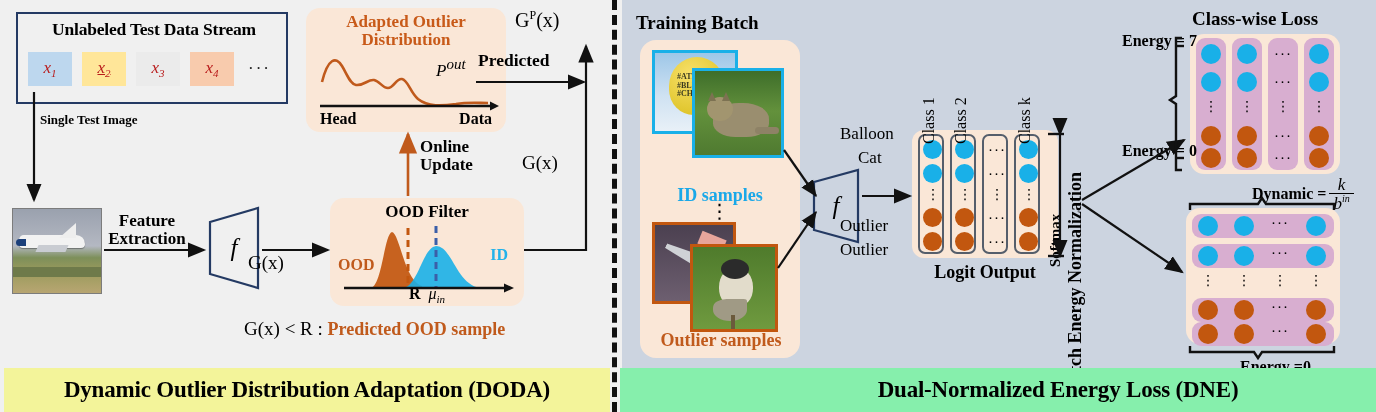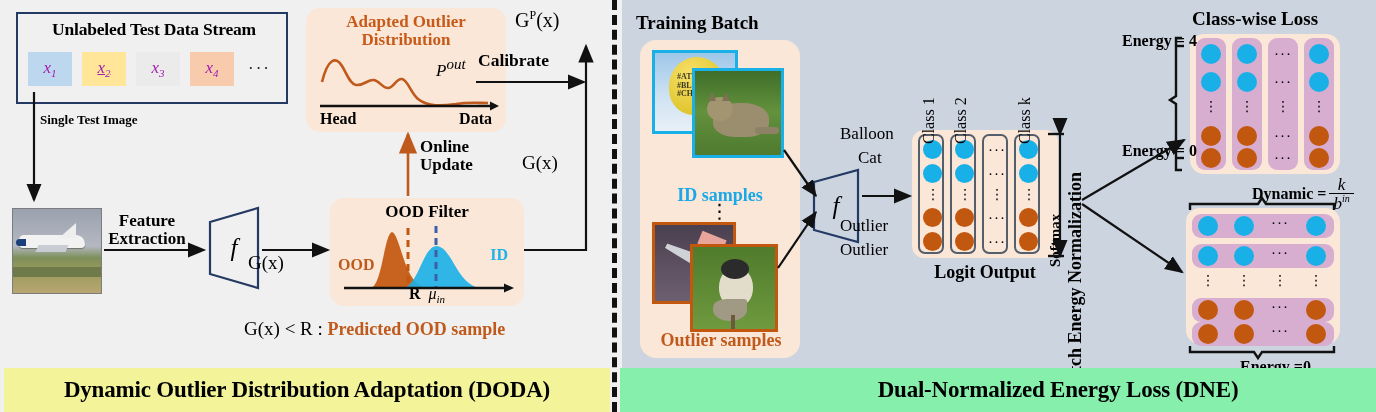--- a/index.html
+++ b/index.html
@@ -20,21 +20,21 @@
 
   
   .stream-box {
     position:absolute; left:16px; top:12px; width:272px; height:92px;
     border:2px solid #243a63; background:#f0f0f0;
   }
   .stream-title { position:absolute; left:0; top:5px; width:272px; text-align:center;
                   font-weight:bold; font-size:17.5px; color:#000; letter-spacing:-0.2px; }
   .chips { position:absolute; left:10px; top:38px; display:flex; align-items:center; gap:10px; }
   .chip { width:44px; height:34px; display:flex; align-items:center; justify-content:center;
-          font-style:italic; font-size:17px; font-family:"Liberation Serif",serif; color:#a21caf; }
+          font-style:italic; font-size:17px; font-family:"Liberation Serif",serif; color:#b91c1c; }
   .chip sub { font-size:11px; }
   .dots-inline { font-size:17px; letter-spacing:2px; color:#222; padding-left:4px; }
 
   .single-test-label { position:absolute; left:40px; top:112px; font-weight:bold; font-size:13px; }
 
   
   svg.overlay { position:absolute; left:0; top:0; width:1376px; height:412px; pointer-events:none; }
 
   
   .plane-img { position:absolute; left:12px; top:208px; width:90px; height:86px;
@@ -231,21 +231,21 @@
     </svg>
     <div class="headtail">
       <span>Head</span>
       <span>Data</span>
     </div>
   </div>
 
   <div class="pout">
     <span>P</span><sup>out</sup>
   </div>
-  <div class="calibrate">Calibrate</div>
+  <div class="calibrate">Predicted</div>
 
   <div class="online-update">
     <span>Online</span><br>
     <span>Update</span>
   </div>
 
   <div class="card-ood">
     <div class="ood-title">OOD Filter</div>
     <svg width="194" height="86" style="position:absolute;left:0;top:20px;">
       <path d="M40,70 C52,70 54,16 62,14 C70,16 74,62 92,68 L92,70 Z" fill="#c2570f" opacity="0.92"></path>
@@ -387,21 +387,21 @@
         <div style="position: absolute; left: 0px; width: 30px; text-align: center; font-size: 15px; letter-spacing: 1px; top: 112px;">···</div>
       </div>
       <div class="cw-col" style="left: 1304px;">
         <div class="cw-dot" style="top: 6px; background: rgb(25, 176, 232);"></div>
         <div class="cw-dot" style="top: 34px; background: rgb(25, 176, 232);"></div>
         <div style="position: absolute; left: 0px; width: 30px; text-align: center; font-size: 14px; line-height: 0.75; top: 64px;">⋮</div>
         <div class="cw-dot" style="top: 88px; background: rgb(194, 87, 15);"></div>
         <div class="cw-dot" style="top: 110px; background: rgb(194, 87, 15);"></div>
       </div>
     </div>
-  <div class="energy1">Energy = 4</div>
+  <div class="energy1">Energy = 7</div>
   <div class="energy0">Energy = 0</div>
 
   <div class="sw-card"></div>
   <div id="sw-host">
       <div class="sw-row" style="top: 214px;">
         <div class="sw-dot" style="left: 6px; background: rgb(25, 176, 232);"></div>
         <div class="sw-dot" style="left: 42px; background: rgb(25, 176, 232);"></div>
         <div style="position: absolute; top: 1px; width: 20px; text-align: center; font-size: 15px; letter-spacing: 1px; left: 78px;">···</div>
         <div class="sw-dot" style="left: 114px; background: rgb(25, 176, 232);"></div>
       </div>

